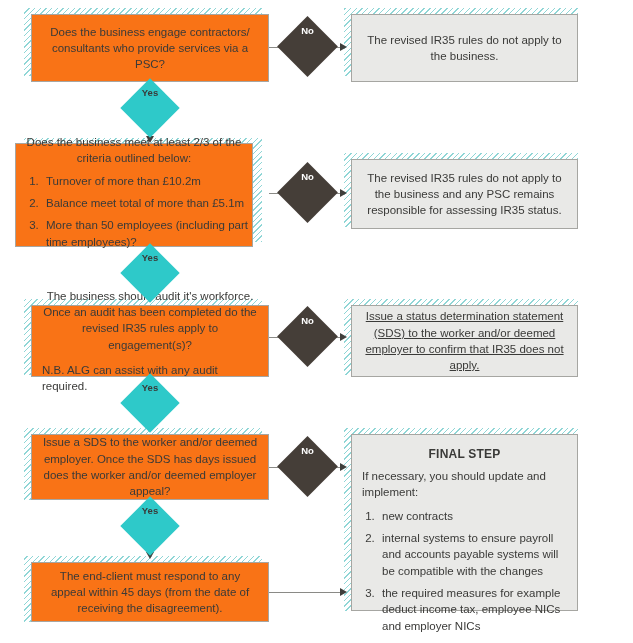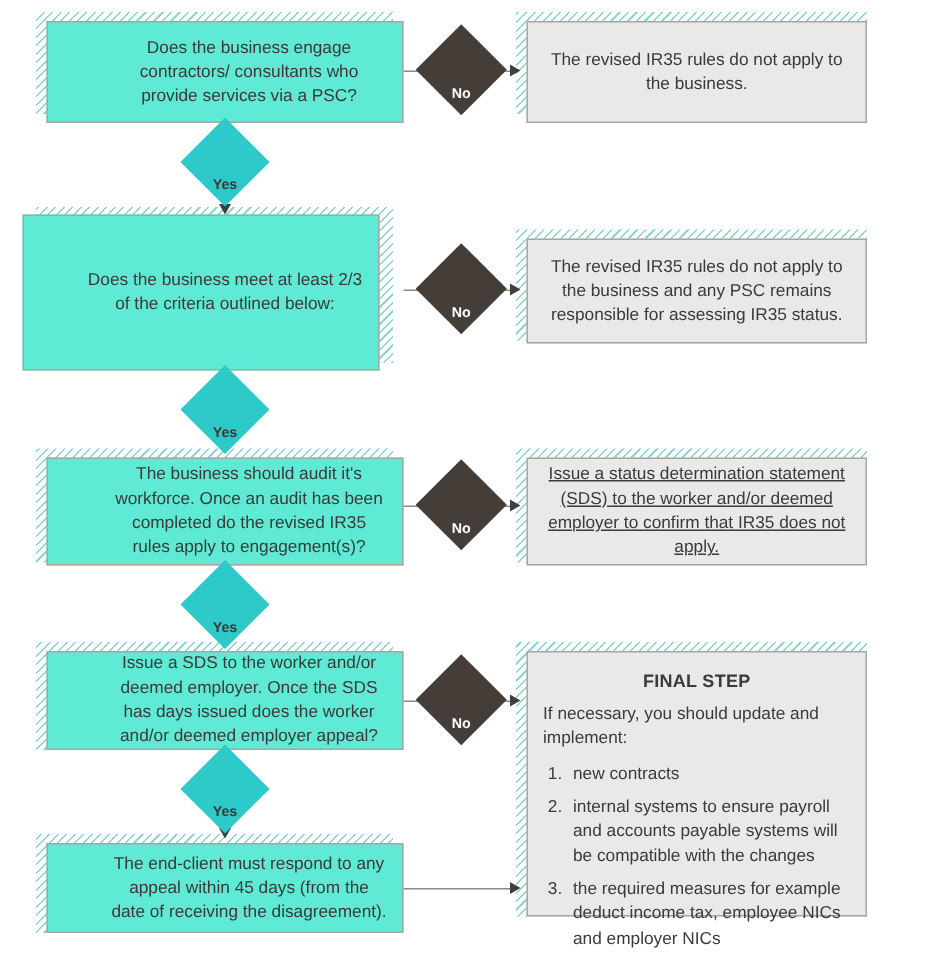--- a/index.html
+++ b/index.html
@@ -38,21 +38,21 @@
     position: absolute;
     box-sizing: border-box;
     border: 1px solid #a6a6a2;
     z-index: 2;
     display: flex;
     flex-direction: column;
     justify-content: center;
     font-size: 11.5px;
     line-height: 1.42;
   }
-  .box.white { background: #5eead4; padding-left: 32px; }
+  .box.white { background: #f97316; }
   .box.grey  { background: #e9e9e7; }
 
   .box .pad {
     padding: 0 10px;
   }
   .ctext { text-align: center; }
 
   
   ol.nlist {
     margin: 0;
@@ -76,21 +76,21 @@
     text-align: left;
     margin-bottom: 7px;
   }
   .nb-note { margin-top: 9px; text-align: left; }
 
   
   .diamond {
     position: absolute;
     z-index: 4;
     display: flex;
-    align-items: flex-end;
+    align-items: flex-start;
     justify-content: center;
     font-size: 9.5px;
     font-weight: bold;
   }
   .diamond .shape {
     position: absolute;
     left: 0; top: 0;
     width: 100%; height: 100%;
     transform: rotate(45deg);
   }
@@ -156,20 +156,25 @@
   <div class="diamond yes" style="left:129px; top:87px; width:42px; height:42px;">
     <span class="shape"></span>
     <span class="lbl">Yes</span>
   </div>
   <div class="conn-v" style="left:150px; top:128px; height:12px;"></div>
   <div class="arrow-d" style="left:146px; top:136px;"></div>
 
   <div class="hatch" style="left:24px; top:138px; width:238px; height:104px;"></div>
   <div class="box white" style="left:15px; top:143px; width:238px; height:104px;">
     <div class="pad ctext">Does the business meet at least 2/3 of the criteria outlined below:</div>
+    <ol class="nlist">
+      <li>Turnover of more than £10.2m</li>
+      <li>Balance meet total of more than £5.1m</li>
+      <li>More than 50 employees (including part time employees)?</li>
+    </ol>
   </div>
 
   <div class="conn-h" style="left:269px; top:193px; width:22px;"></div>
   <div class="diamond no" style="left:286px; top:171px; width:43px; height:43px;">
     <span class="shape"></span>
     <span class="lbl">No</span>
   </div>
   <div class="conn-h" style="left:329px; top:193px; width:14px;"></div>
   <div class="arrow-r" style="left:340px; top:189px;"></div>
 
@@ -182,20 +187,21 @@
   <div class="diamond yes" style="left:129px; top:252px; width:42px; height:42px;">
     <span class="shape"></span>
     <span class="lbl">Yes</span>
   </div>
   <div class="conn-v" style="left:150px; top:293px; height:9px;"></div>
   <div class="arrow-d" style="left:146px; top:295px;"></div>
 
   <div class="hatch" style="left:24px; top:299px; width:238px; height:76px;"></div>
   <div class="box white" style="left:31px; top:305px; width:238px; height:72px;">
     <div class="pad ctext">The business should audit it's workforce. Once an audit has been completed do the revised IR35 rules apply to engagement(s)?</div>
+    <div class="pad nb-note">N.B. ALG can assist with any audit required.</div>
   </div>
 
   <div class="conn-h" style="left:269px; top:337px; width:22px;"></div>
   <div class="diamond no" style="left:286px; top:315px; width:43px; height:43px;">
     <span class="shape"></span>
     <span class="lbl">No</span>
   </div>
   <div class="conn-h" style="left:329px; top:337px; width:14px;"></div>
   <div class="arrow-r" style="left:340px; top:333px;"></div>
 

